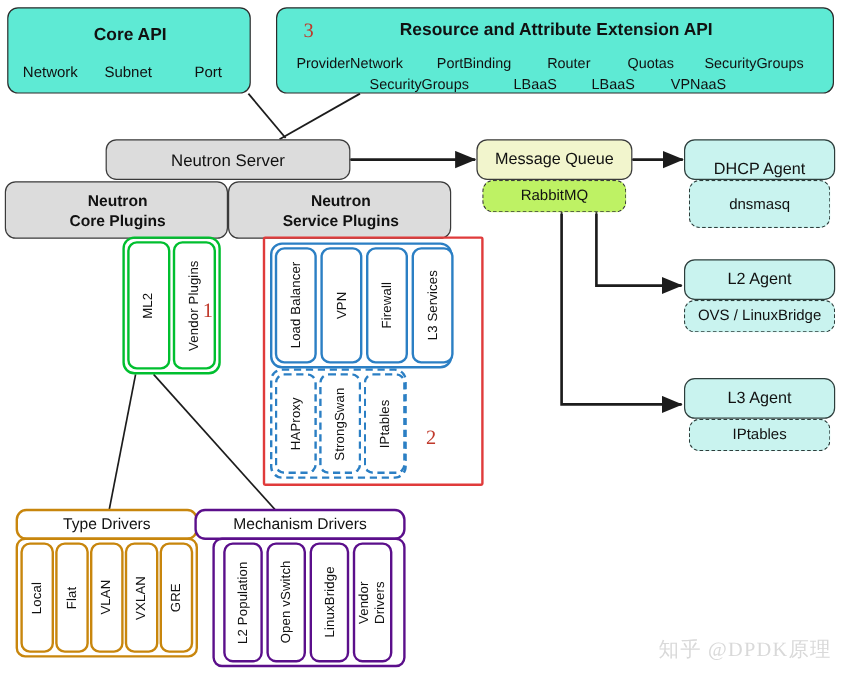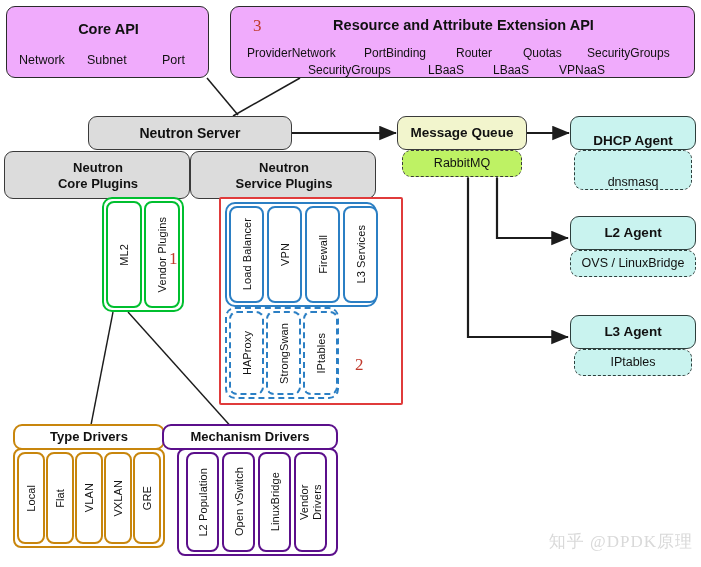--- a/index.html
+++ b/index.html
@@ -16,24 +16,24 @@
   
   .node{
     position:absolute;box-sizing:border-box;
     border:1.6px solid #222;
     border-radius:9px;
     display:flex;align-items:center;justify-content:center;
     text-align:center;
     color:#111;
     line-height:1.15;
   }
-  .node.title{font-weight:bold;}
+  .node.title{font-weight:normal;}
 
   
-  .c-api      {background:#f0abfc;border-color:#2b2b2b;}
+  .c-api      {background:#5eead4;border-color:#2b2b2b;}
   .c-gray     {background:#dcdcdc;border-color:#3a3a3a;}
   .c-yellow   {background:#f2f5cd;border-color:#3a3a3a;}
   .c-cyan     {background:#c9f3ef;border-color:#2d3e3c;}
   .c-white    {background:#ffffff;align-items:center;}
 
   .dashed{border-style:dashed;background:#bef264;}
   .dashed.cy{background:#c9f3ef;}
 
   
   .vcell{
@@ -220,21 +220,21 @@
   <div class="node c-yellow title" style="left:397px;top:116px;width:130px;height:34px;font-size:13.5px;">
     <span>Message Queue</span>
   </div>
   <div class="node dashed" style="left:402px;top:150px;width:120px;height:27px;font-size:12.5px;border-color:#3a3a3a;">
     <span>RabbitMQ</span>
   </div>
 
   <div class="node c-cyan title" style="left:570px;top:116px;width:126px;height:34px;font-size:13.5px;align-items:flex-end;">
     <span>DHCP Agent</span>
   </div>
-  <div class="node dashed cy" style="left:574px;top:150px;width:118px;height:40px;font-size:12.5px;border-color:#2d3e3c;align-items:flex-end;">
+  <div class="node dashed cy" style="left:574px;top:150px;width:118px;height:40px;font-size:12.5px;border-color:#2d3e3c;">
     <span>dnsmasq</span>
   </div>
 
   <div class="node c-cyan title" style="left:570px;top:216px;width:126px;height:34px;font-size:13.5px;">
     <span>L2 Agent</span>
   </div>
   <div class="node dashed cy" style="left:570px;top:250px;width:126px;height:27px;font-size:12.5px;border-color:#2d3e3c;">
     <span>OVS / LinuxBridge</span>
   </div>
 

